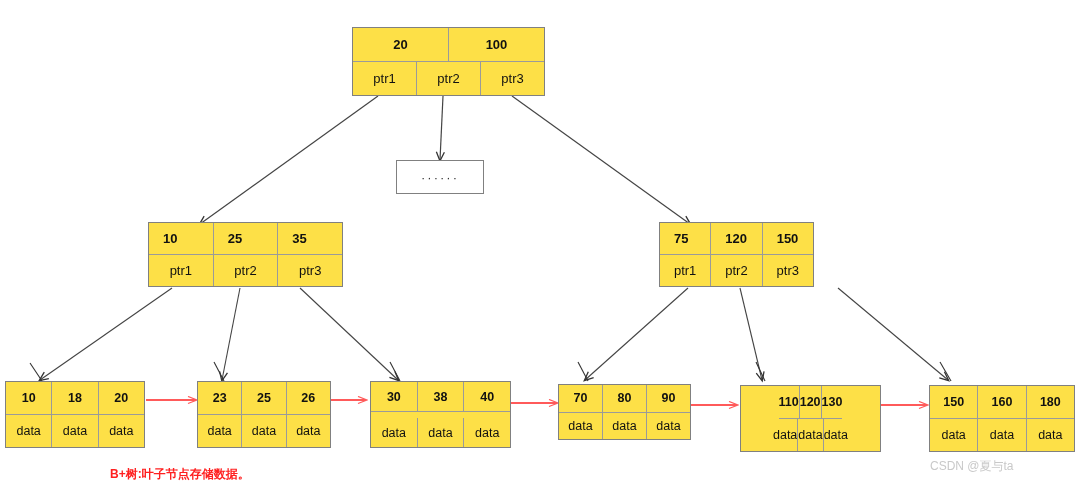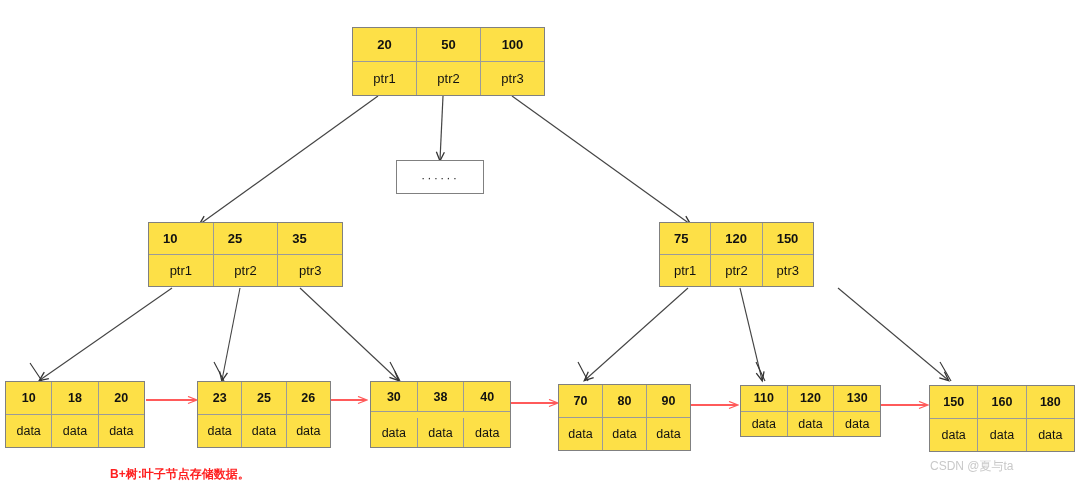--- a/index.html
+++ b/index.html
@@ -155,21 +155,20 @@
     <path d="M146,400 L196,400" stroke="#ff5a5a" stroke-width="1.8" fill="none" marker-end="url(#arrowRed)"></path>
     <path d="M331,400 L366,400" stroke="#ff5a5a" stroke-width="1.8" fill="none" marker-end="url(#arrowRed)"></path>
     <path d="M511,403 L557,403" stroke="#ff5a5a" stroke-width="2.2" fill="none" marker-end="url(#arrowRed)"></path>
     <path d="M691,405 L737,405" stroke="#ff5a5a" stroke-width="1.8" fill="none" marker-end="url(#arrowRed)"></path>
     <path d="M881,405 L927,405" stroke="#ff5a5a" stroke-width="1.8" fill="none" marker-end="url(#arrowRed)"></path>
   </svg>
 
   <div class="node root internal" style="left:352px; top:27px; width:193px; height:69px;">
     <div class="node-row top">
       <div class="cell key">20</div>
-      <div class="cell key">50</div>
       <div class="cell key">100</div>
     </div>
     <div class="node-row">
       <div class="cell ptr">ptr1</div>
       <div class="cell ptr">ptr2</div>
       <div class="cell ptr">ptr3</div>
     </div>
   </div>
 
   <div class="ellipsis-node" style="left:396px; top:160px; width:88px; height:34px;">
@@ -234,34 +233,34 @@
       <div class="cell key">38</div>
       <div class="cell key">40</div>
     </div>
     <div class="node-row">
       <div class="cell data">data</div>
       <div class="cell data">data</div>
       <div class="cell data">data</div>
     </div>
   </div>
 
-  <div class="node leaf" style="left:558px; top:384px; width:133px; height:67px;">
+  <div class="node leaf" style="left:558px; top:384px; width:133px; height:56px;">
     <div class="node-row top">
       <div class="cell key">70</div>
       <div class="cell key">80</div>
       <div class="cell key">90</div>
     </div>
     <div class="node-row">
       <div class="cell data">data</div>
       <div class="cell data">data</div>
       <div class="cell data">data</div>
     </div>
   </div>
 
-  <div class="node leaf" style="left:740px; top:385px; width:141px; height:52px;">
+  <div class="node leaf" style="left:740px; top:385px; width:141px; height:67px;align-items:center;">
     <div class="node-row top">
       <div class="cell key">110</div>
       <div class="cell key">120</div>
       <div class="cell key">130</div>
     </div>
     <div class="node-row">
       <div class="cell data">data</div>
       <div class="cell data">data</div>
       <div class="cell data">data</div>
     </div>

